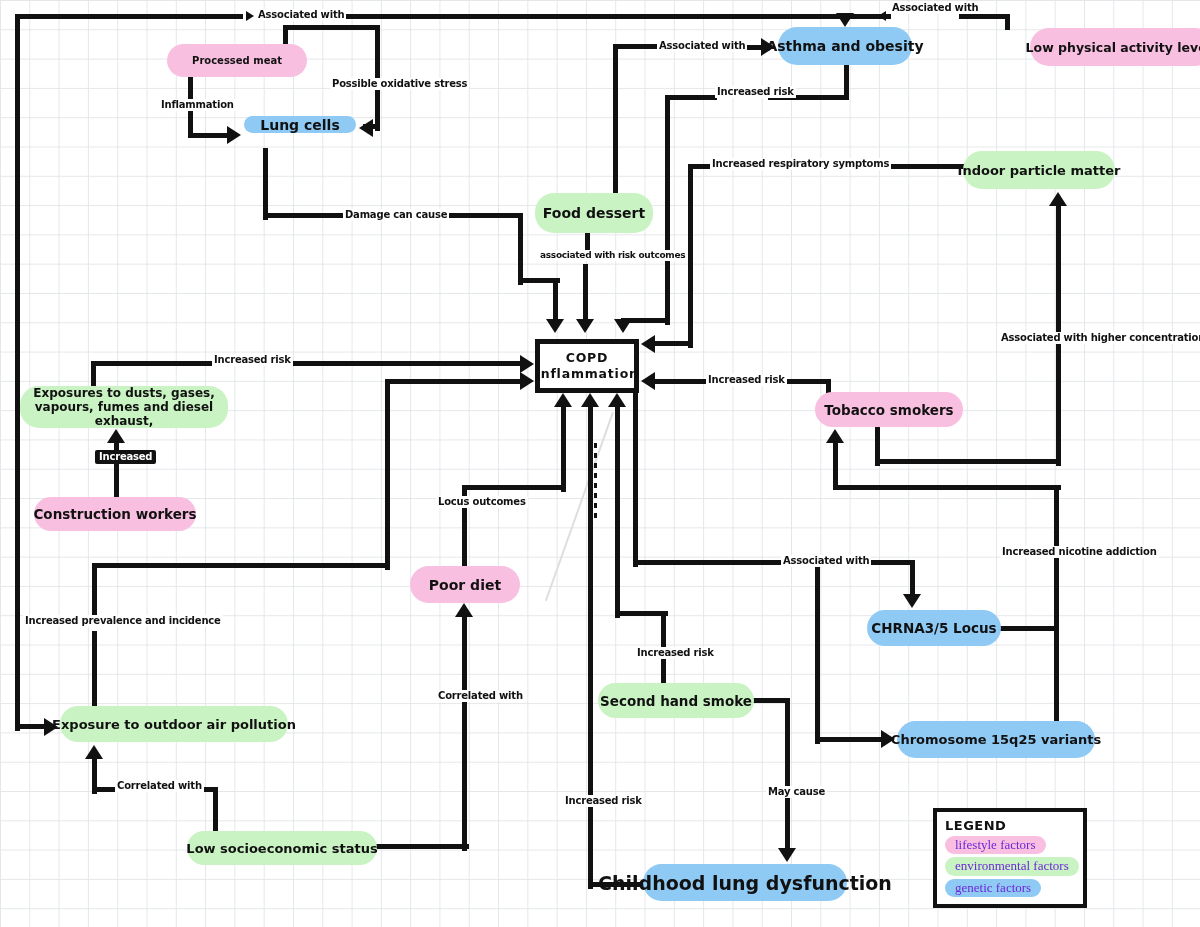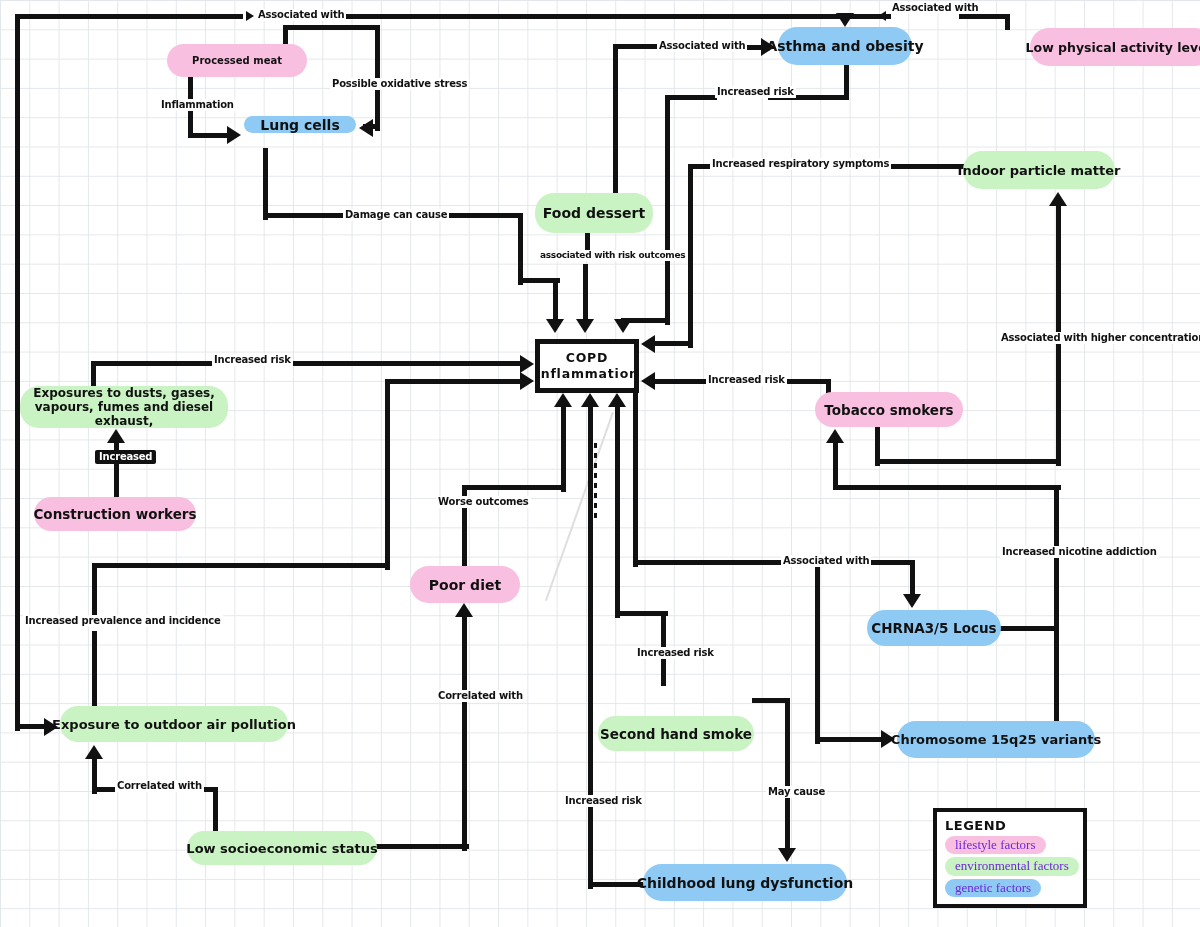--- a/index.html
+++ b/index.html
@@ -184,50 +184,50 @@
     </div>
     <div class="node" style="left: 815px; top: 392px; width: 148px; height: 35px; font-size: 13.5px; background: rgb(249, 191, 224);">
       <span>Tobacco smokers</span>
     </div>
     <div class="node" style="left: 410px; top: 566px; width: 110px; height: 37px; font-size: 14px; background: rgb(249, 191, 224);">
       <span>Poor diet</span>
     </div>
     <div class="node" style="left: 867px; top: 610px; width: 134px; height: 36px; font-size: 13.5px; background: rgb(143, 202, 244);">
       <span>CHRNA3/5 Locus</span>
     </div>
-    <div class="node" style="left: 598px; top: 683px; width: 156px; height: 35px; font-size: 13.5px; background: rgb(201, 243, 194); margin-top: 33px;">
+    <div class="node" style="left: 598px; top: 683px; width: 156px; height: 35px; font-size: 13.5px; background: rgb(201, 243, 194);">
       <span>Second hand smoke</span>
     </div>
     <div class="node" style="left: 897px; top: 721px; width: 198px; height: 37px; font-size: 13px; background: rgb(143, 202, 244);">
       <span>Chromosome 15q25 variants</span>
     </div>
     <div class="node" style="left: 60px; top: 706px; width: 228px; height: 36px; font-size: 13px; background: rgb(201, 243, 194);">
       <span>Exposure to outdoor air pollution</span>
     </div>
     <div class="node" style="left: 187px; top: 831px; width: 190px; height: 34px; font-size: 13px; background: rgb(201, 243, 194);">
       <span>Low socioeconomic status</span>
     </div>
-    <div class="node" style="left: 643px; top: 864px; width: 204px; height: 37px; font-size: 14px; background: rgb(143, 202, 244);">
+    <div class="node" style="left: 643px; top: 864px; width: 204px; height: 37px; font-size: 19px; background: rgb(143, 202, 244);">
       <span>Childhood lung dysfunction</span>
     </div>
     <div class="edge-label" style="left: 159px; top: 99px;">Inflammation</div>
     <div class="edge-label" style="left: 330px; top: 78px;">Possible oxidative stress</div>
     <div class="edge-label" style="left: 343px; top: 209px;">Damage can cause</div>
     <div class="edge-label heavy" style="left: 538px; top: 250px;">associated with risk outcomes</div>
     <div class="edge-label" style="left: 657px; top: 40px;">Associated with</div>
     <div class="edge-label" style="left: 715px; top: 86px;">Increased risk</div>
     <div class="edge-label" style="left: 890px; top: 2px;">Associated with</div>
     <div class="edge-label" style="left: 256px; top: 9px;">Associated with</div>
     <div class="edge-label" style="left: 710px; top: 158px;">Increased respiratory symptoms</div>
     <div class="edge-label" style="left: 999px; top: 332px;">Associated with higher concentrations of</div>
     <div class="edge-label" style="left: 706px; top: 374px;">Increased risk</div>
     <div class="edge-label" style="left: 212px; top: 354px;">Increased risk</div>
     <div class="edge-label inverse" style="left: 95px; top: 450px;">Increased</div>
     <div class="edge-label" style="left: 23px; top: 615px;">Increased prevalence and incidence</div>
     <div class="edge-label" style="left: 115px; top: 780px;">Correlated with</div>
     <div class="edge-label" style="left: 436px; top: 690px;">Correlated with</div>
-    <div class="edge-label" style="left: 436px; top: 496px;">Worse outcomes</div>
+    <div class="edge-label" style="left: 436px; top: 496px;">Locus outcomes</div>
     <div class="edge-label" style="left: 563px; top: 795px;">Increased risk</div>
     <div class="edge-label" style="left: 635px; top: 647px;">Increased risk</div>
     <div class="edge-label" style="left: 766px; top: 786px;">May cause</div>
     <div class="edge-label" style="left: 781px; top: 555px;">Associated with</div>
     <div class="edge-label" style="left: 1000px; top: 546px;">Increased nicotine addiction</div>
   </div>
 
 </body></html>

